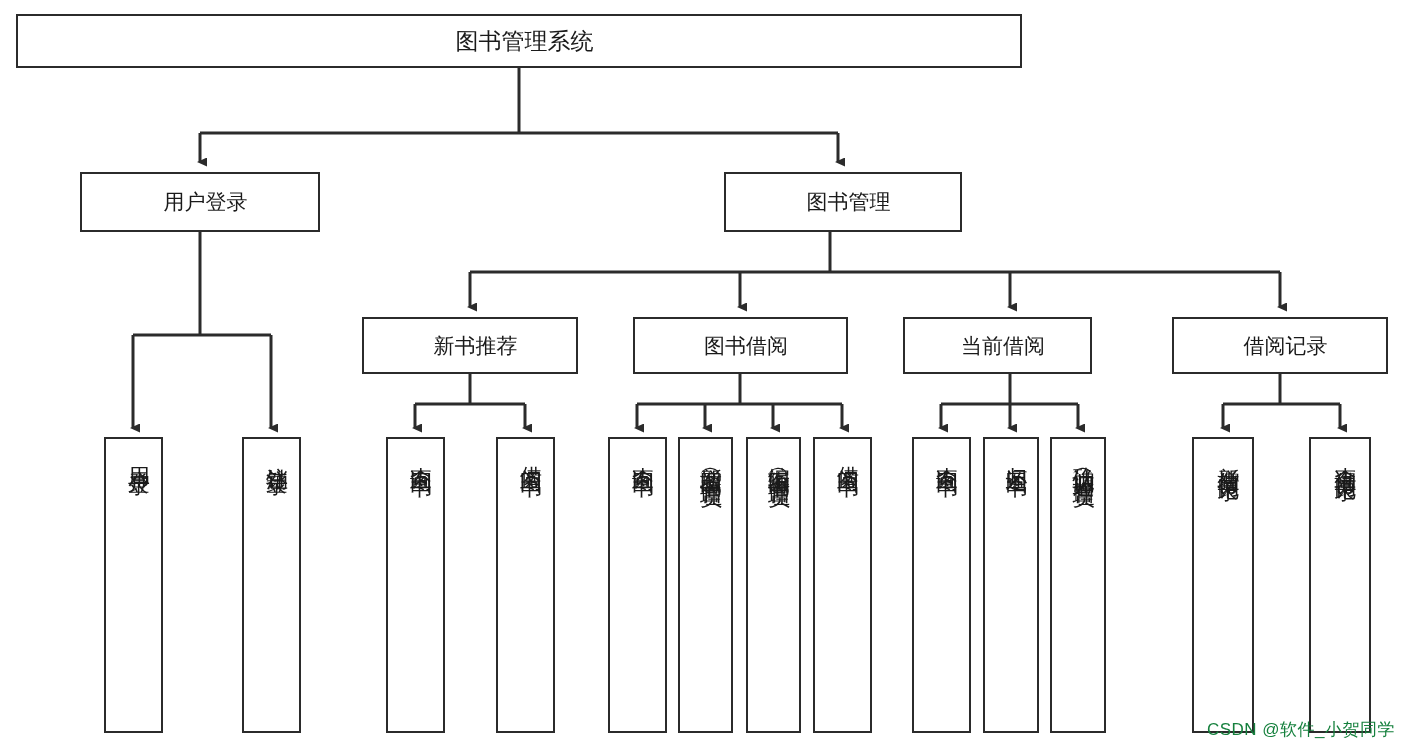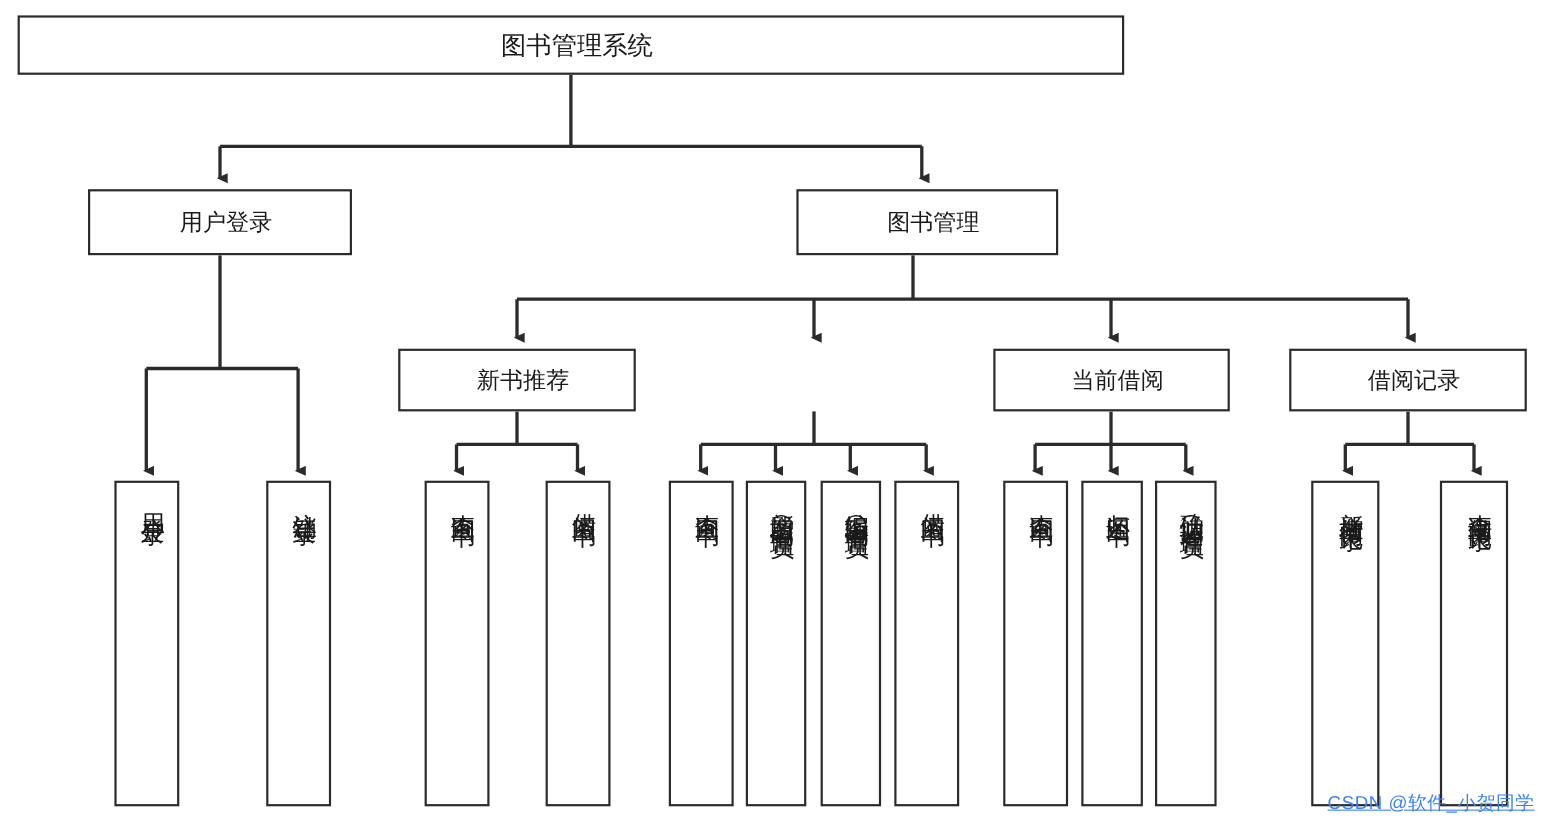--- a/index.html
+++ b/index.html
@@ -60,24 +60,23 @@
     white-space: nowrap;
   }
   .leaf.tall .vtext {
     padding-top: 0px;
   }
   .watermark {
     position: absolute;
     right: 10px;
     bottom: 6px;
     font-size: 17px;
-    color: #3b82f6;
+    color: #15803d;
     letter-spacing: 0.5px;
     white-space: nowrap;
-    text-decoration: underline;
   }
 </style>
 </head>
 <body>
 
 <div id="canvas">
 
   <svg id="wires" viewBox="0 0 1405 747">
     <defs>
       <marker id="arrow" markerWidth="10" markerHeight="10" refX="4.5" refY="7" orient="auto" markerUnits="userSpaceOnUse">
@@ -137,22 +136,25 @@
   </div>
 
   <div class="node lvl2" style="left:712px; top:172px; width:238px; height:60px;margin-left:12px;">
     <span>图书管理</span>
   </div>
 
   <div class="node lvl3" style="left:362px; top:317px; width:216px; height:57px;text-align:center;">
     <span>新书推荐</span>
   </div>
 
-
-  <div class="node lvl3" style="left:903px; top:317px; width:215px; height:57px;">
+  <div class="node lvl3" style="left:633px; top:317px; width:215px; height:57px;">
+    <span>图书借阅</span>
+  </div>
+
+  <div class="node lvl3" style="left:903px; top:317px; width:189px; height:57px;">
     <span>当前借阅</span>
   </div>
 
   <div class="node lvl3" style="left:1172px; top:317px; width:216px; height:57px;">
     <span>借阅记录</span>
   </div>
 
   <div class="node leaf" style="left:104px; top:437px; width:59px; height:296px;">
     <span class="vtext">用户登录</span>
   </div>

